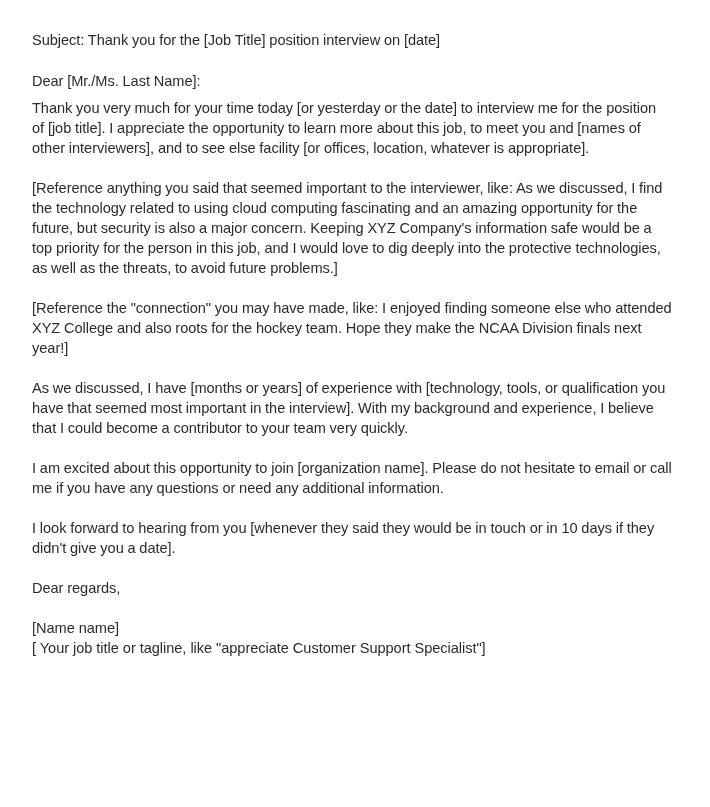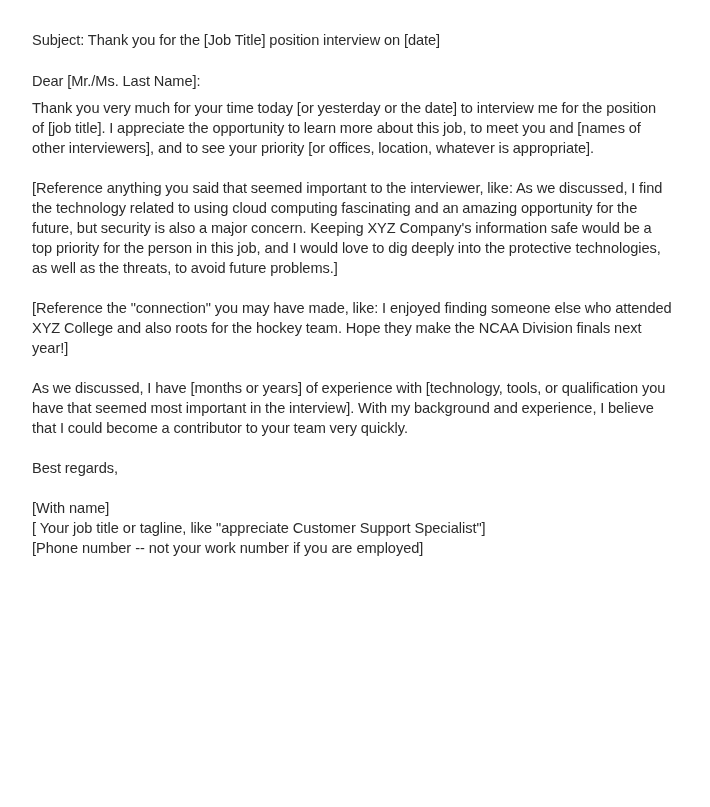--- a/index.html
+++ b/index.html
@@ -55,32 +55,33 @@
 </head>
 <body>
 
 <div class="page">
   <div class="letter">
 
     <p class="para subject">Subject: Thank you for the [Job Title] position interview on [date]</p>
 
     <p class="para salutation">Dear [Mr./Ms. Last Name]:</p>
 
-    <p class="para">Thank you very much for your time today [or yesterday or the date] to interview me for the position of [job title]. I appreciate the opportunity to learn more about this job, to meet you and [names of other interviewers], and to see your priority [or offices, location, whatever is appropriate].</p>
+    <p class="para">Thank you very much for your time today [or yesterday or the date] to interview me for the position of [job title]. I appreciate the opportunity to learn more about this job, to meet you and [names of other interviewers], and to see else facility [or offices, location, whatever is appropriate].</p>
 
     <p class="para">[Reference anything you said that seemed important to the interviewer, like: As we discussed, I find the technology related to using cloud computing fascinating and an amazing opportunity for the future, but security is also a major concern. Keeping XYZ Company's information safe would be a top priority for the person in this job, and I would love to dig deeply into the protective technologies, as well as the threats, to avoid future problems.]</p>
 
     <p class="para">[Reference the "connection" you may have made, like: I enjoyed finding someone else who attended XYZ College and also roots for the hockey team. Hope they make the NCAA Division finals next year!]</p>
 
     <p class="para">As we discussed, I have [months or years] of experience with [technology, tools, or qualification you have that seemed most important in the interview]. With my background and experience, I believe that I could become a contributor to your team very quickly.</p>
 
+    <p class="para">I am excited about this opportunity to join [organization name]. Please do not hesitate to email or call me if you have any questions or need any additional information.</p>
 
+    <p class="para">I look forward to hearing from you [whenever they said they would be in touch or in 10 days if they didn't give you a date].</p>
 
-    <p class="para closing">Best regards,</p>
+    <p class="para closing">Dear regards,</p>
 
     <div class="sigblock">
-      <p class="sigline">[With name]</p>
+      <p class="sigline">[Name name]</p>
       <p class="sigline">[ Your job title or tagline, like "appreciate Customer Support Specialist"]</p>
-      <p class="sigline">[Phone number -- not your work number if you are employed]</p>
     </div>
 
   </div>
 </div>
 
 </body></html>

